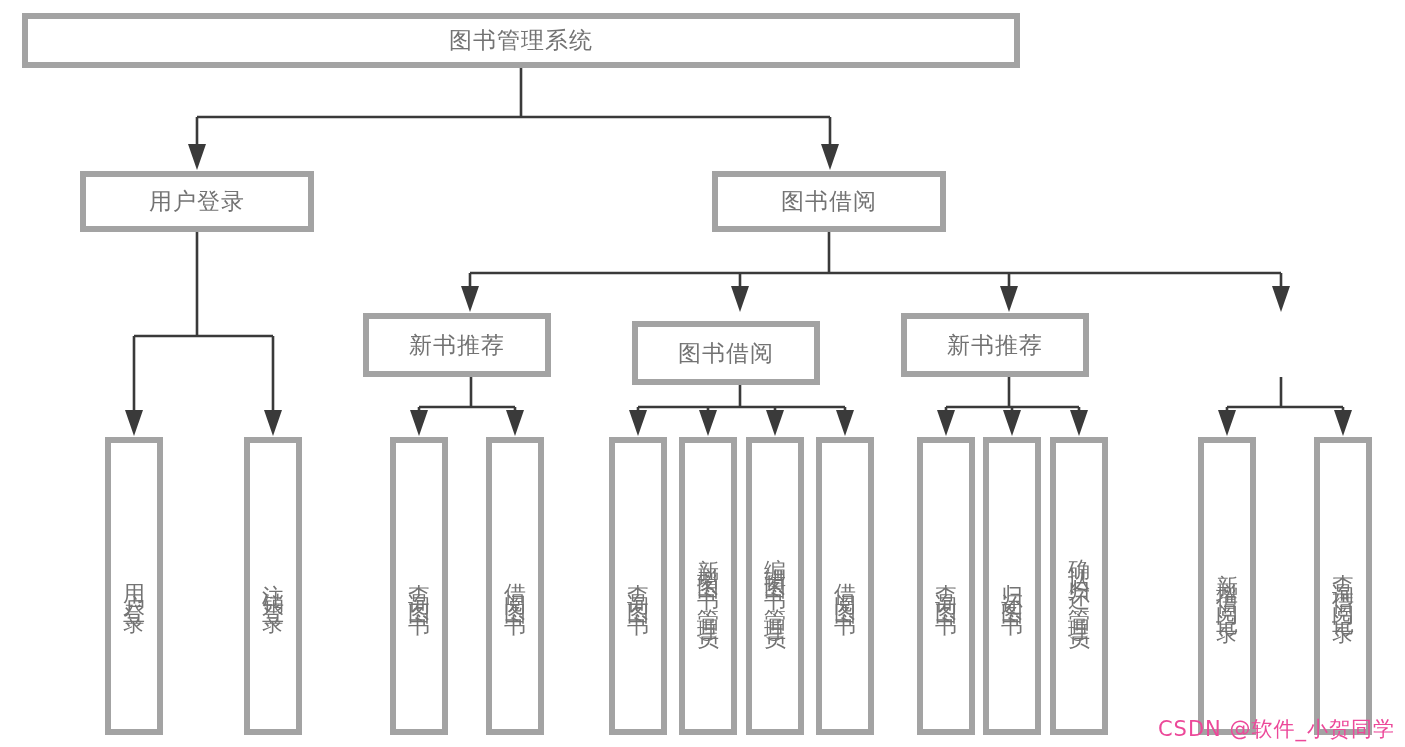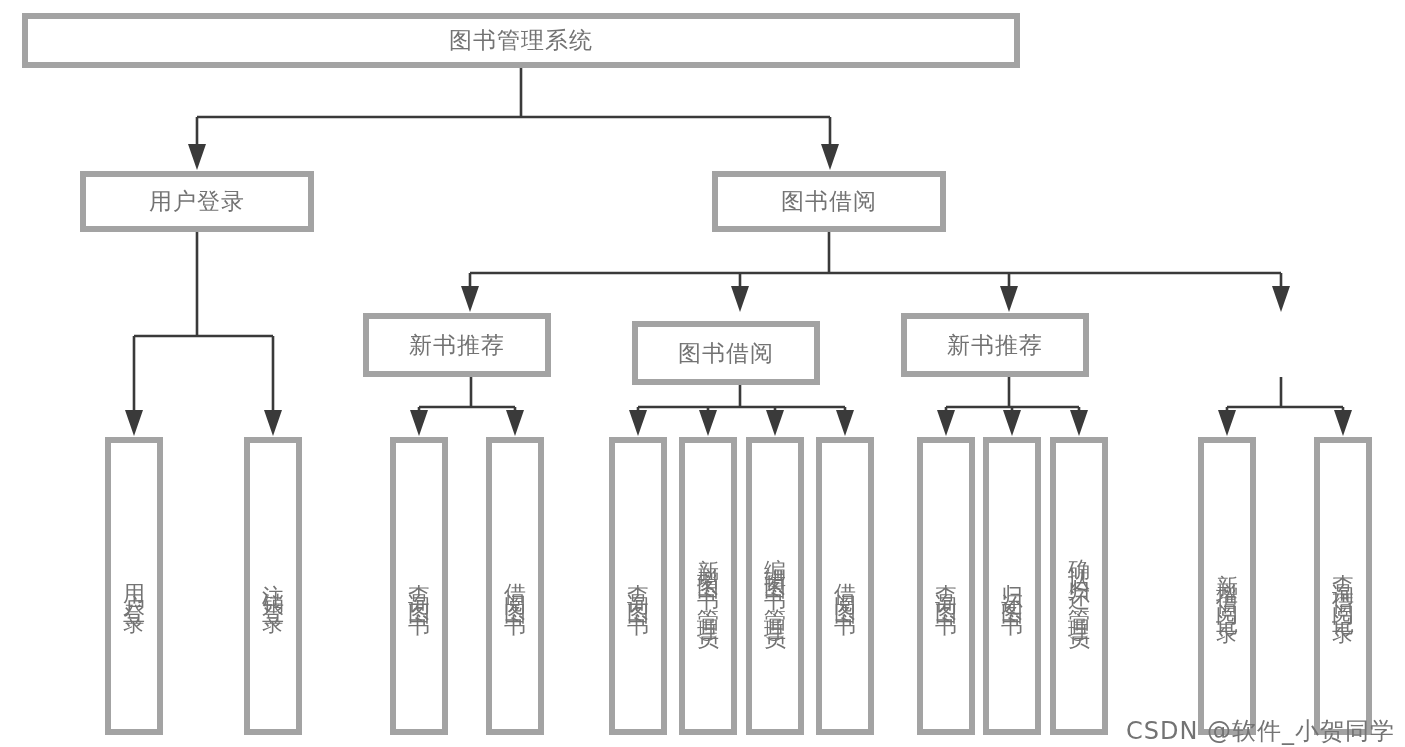--- a/index.html
+++ b/index.html
@@ -49,22 +49,22 @@
     writing-mode: vertical-rl;
     text-orientation: mixed;
     font-size: 22px;
     letter-spacing: 10px;
     line-height: 1;
   }
   .watermark {
     position: absolute;
     right: 10px;
     top: 715px;
-    font-size: 24px;
-    color: #737373;
+    font-size: 21px;
+    color: #ec4899;
     letter-spacing: 1px;
     white-space: nowrap;
   }
 </style>
 </head>
 <body>
 
 <div id="canvas">
 
   <svg id="connectors" viewBox="0 0 1405 747" xmlns="http://www.w3.org/2000/svg">

